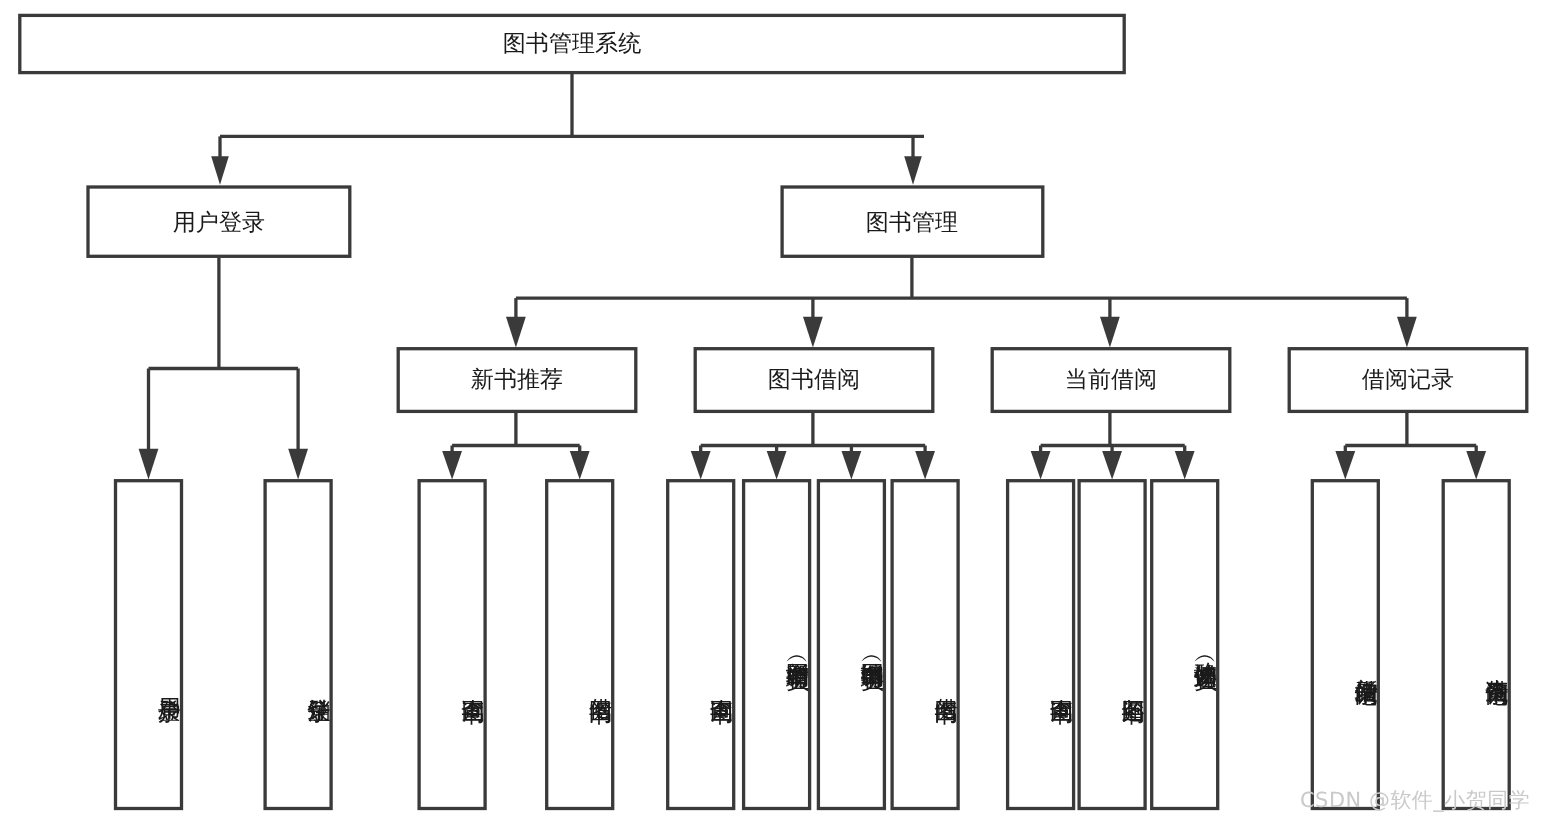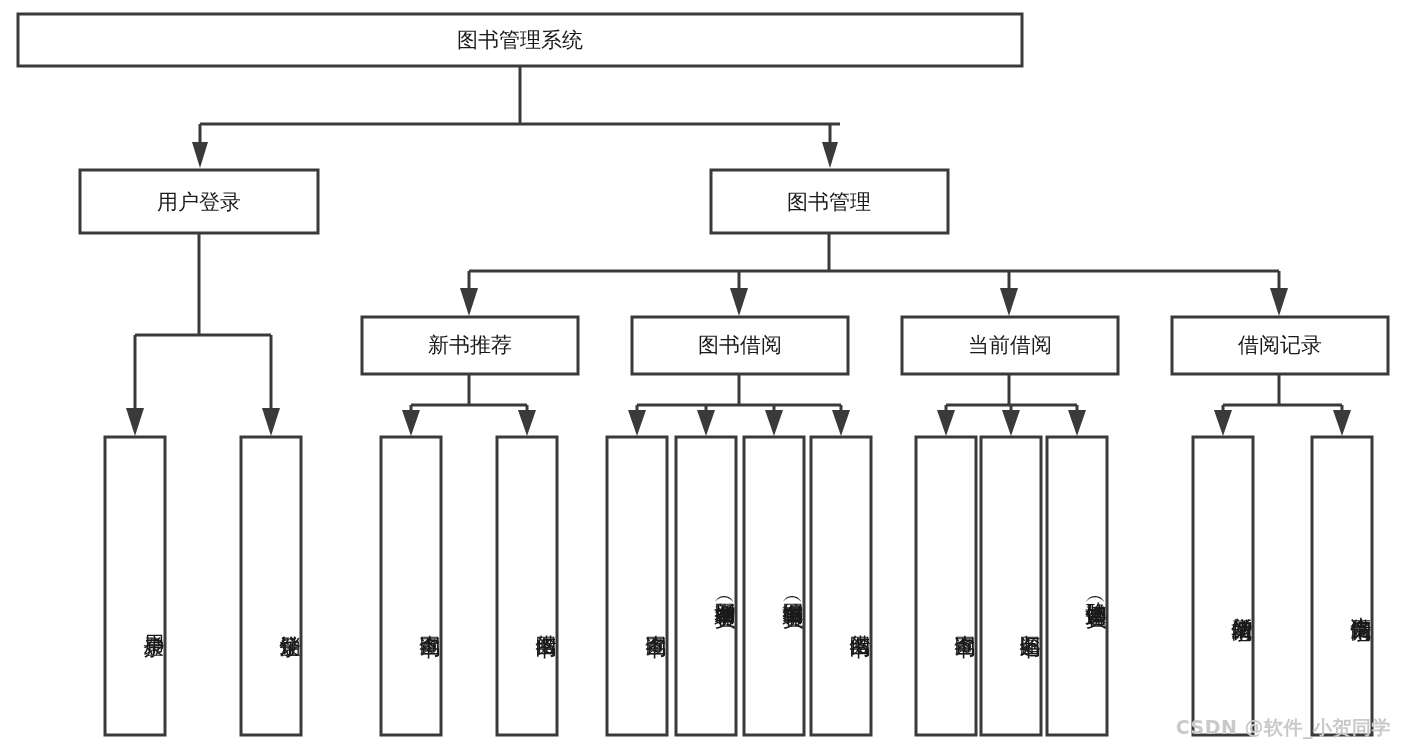--- a/index.html
+++ b/index.html
@@ -65,21 +65,20 @@
   }
   .watermark {
     position: absolute;
     right: 14px;
     bottom: 6px;
     font-family: "DejaVu Sans", "Liberation Sans", sans-serif;
     font-size: 19px;
     color: #c9c9c9;
     white-space: nowrap;
     letter-spacing: 0.5px;
-    font-weight: bold;
   }
 </style>
 </head>
 <body>
 
 <div id="diagram-root">
 
   <svg class="canvas" viewBox="0 0 1405 747" xmlns="http://www.w3.org/2000/svg">
 
     <g>

